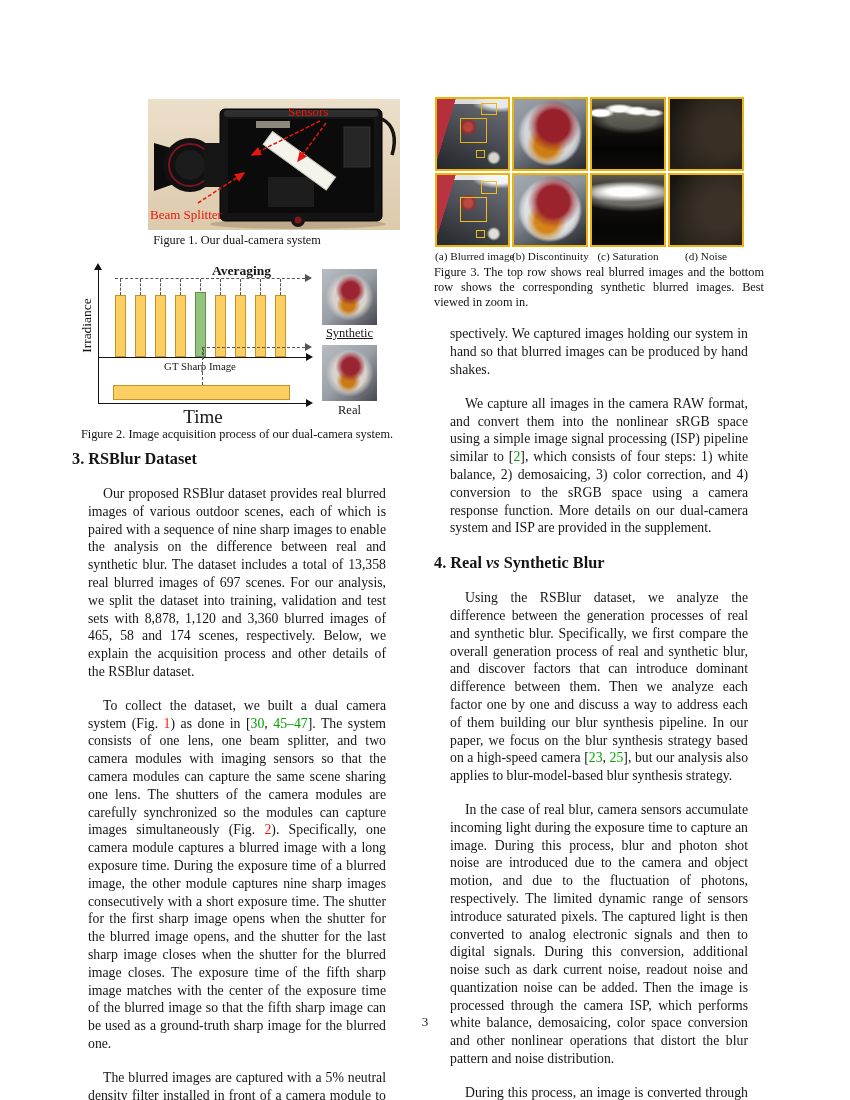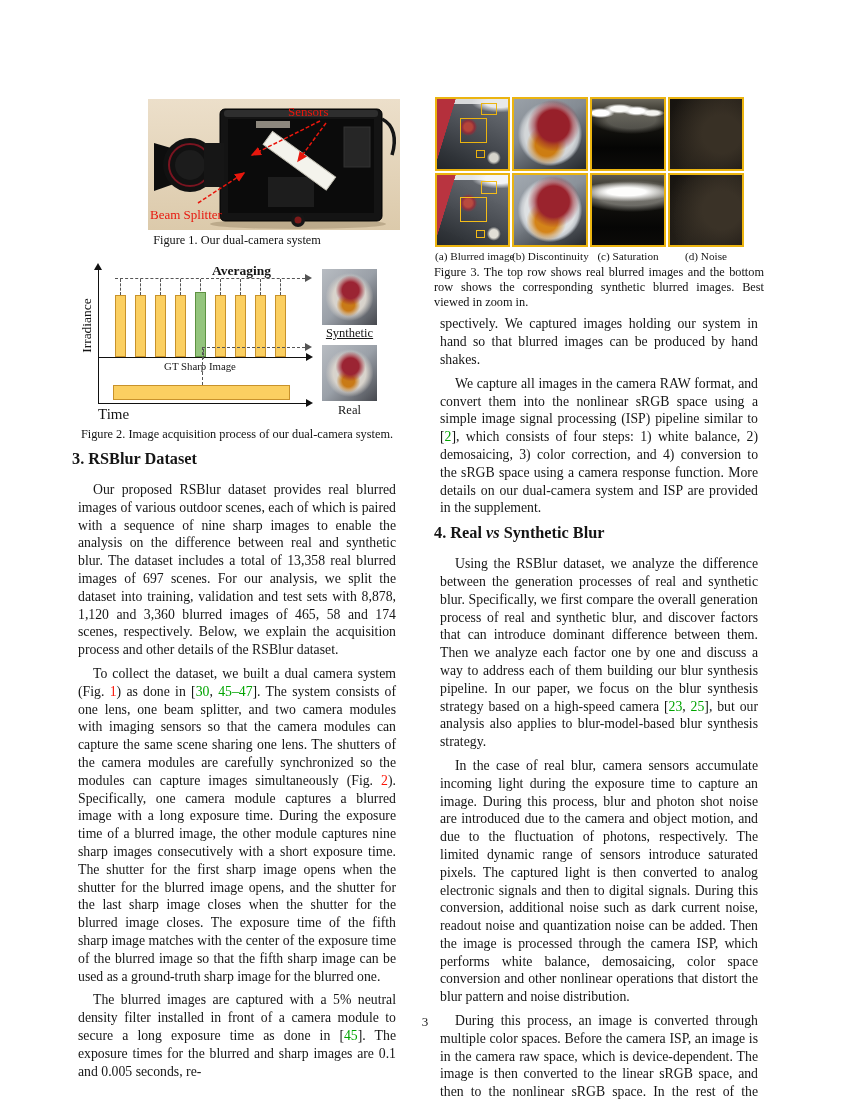--- a/index.html
+++ b/index.html
@@ -3,21 +3,21 @@
 <meta charset="utf-8">
 <style>
   html,body{margin:0;padding:0;background:#ffffff;}
   .page{position:relative;width:850px;height:1100px;background:#ffffff;overflow:hidden;
         font-family:"Liberation Serif",serif;color:#151515;}
 
   
   .textcol{position:absolute;width:330px;}
   .textcol h2{font-size:16.3px;font-weight:bold;margin:0 0 12px 0;line-height:20px;}
   .textcol h2.sp{margin-top:0;}
-  .textcol p{font-size:13.75px;line-height:17.8px;text-align:justify;margin:6px;}
+  .textcol p{font-size:13.75px;line-height:17.8px;text-align:justify;margin:16px;}
   .textcol p.indent{text-indent:15px;}
   .figcaption{position:absolute;width:330px;font-size:12.3px;text-align:center;color:#111;}
   .figcaption.just{position:static;text-align:justify;line-height:14.8px;margin-bottom:0;}
   .pagenum{position:absolute;left:0;right:0;top:1014px;text-align:center;font-size:13px;}
 
   
   .fig1{position:absolute;left:148px;top:99px;width:252px;height:131px;}
   .fig1 text{font-family:"Liberation Serif",serif;}
 
   
@@ -35,21 +35,21 @@
   .f2-dash-top{left:43px;top:13px;width:190px;height:0;border-top:1.3px dashed #555;}
   .f2-avg{left:140px;top:-2px;width:100px;text-align:left;font-weight:bold;font-size:13.5px;}
   .f2-bar{top:30px;height:62px;width:11px;background:#fbcf61;border:1px solid #c8922b;}
   .f2-bar.gt{top:27px;height:65px;background:#93c47d;border-color:#5e9141;}
   .f2-tick{top:14px;height:16px;width:0;border-left:1.2px dashed #555;}
   .f2-gt{left:58px;top:95px;width:140px;text-align:center;font-size:10.8px;}
   .f2-gttick{left:131px;top:84px;height:10px;width:0;border-left:1.2px dashed #555;}
   .f2-longbar{left:41px;top:120px;width:177px;height:15px;background:#fbcf61;border:1px solid #c8922b;}
   .f2-dash-v{left:130px;top:82px;height:38px;width:0;border-left:1.3px dashed #555;}
   .f2-dash-mid{left:130px;top:82px;width:103px;height:0;border-top:1.3px dashed #555;}
-  .f2-time{left:26px;top:141px;width:210px;font-size:15px;}
+  .f2-time{left:26px;top:141px;width:210px;text-align:center;font-size:19px;}
   .f2-img{left:250px;width:55px;height:56px;}
   .f2-img.syn{top:4px;} .f2-img.real{top:80px;}
   .f2-synlab{left:250px;top:61px;width:55px;text-align:center;font-size:12.5px;text-decoration:underline;}
   .f2-reallab{left:250px;top:138px;width:55px;text-align:center;font-size:12.5px;}
   .taillight{background:
     radial-gradient(circle 15px at 52% 38%,#9b2433 0 55%,rgba(155,36,51,0) 100%),
     radial-gradient(circle 12px at 48% 64%,#c97a16 0 50%,rgba(201,122,22,0) 100%),
     radial-gradient(circle 24px at 50% 50%,#d8d3cc 0 68%,rgba(216,211,204,0) 100%),
     linear-gradient(135deg,#b8bcc2 0%,#9aa0a8 50%,#46484e 100%);}
 

